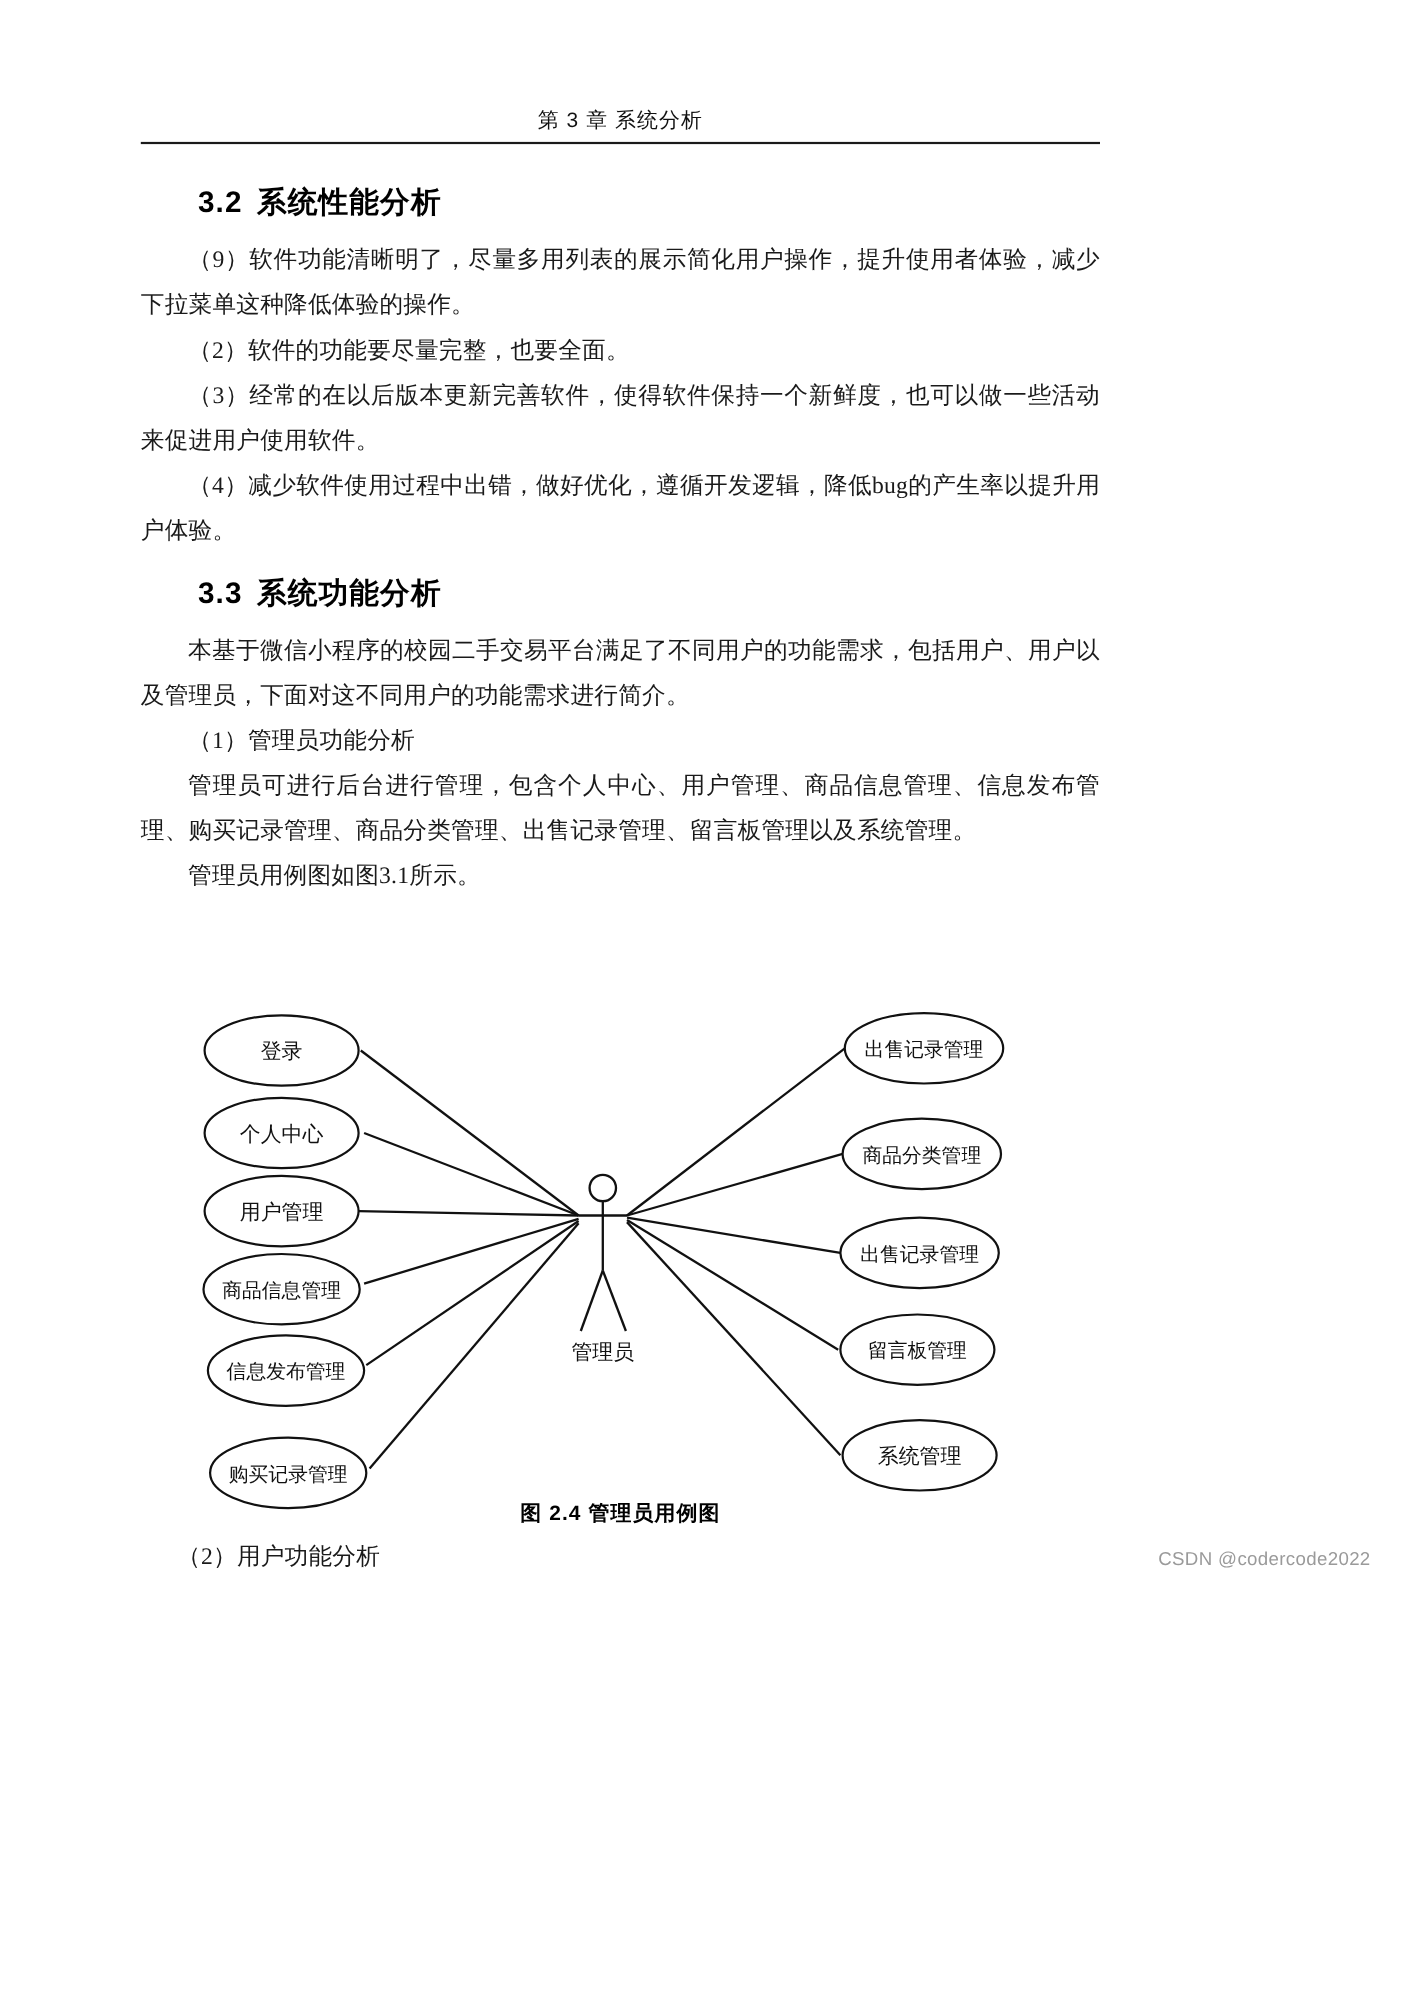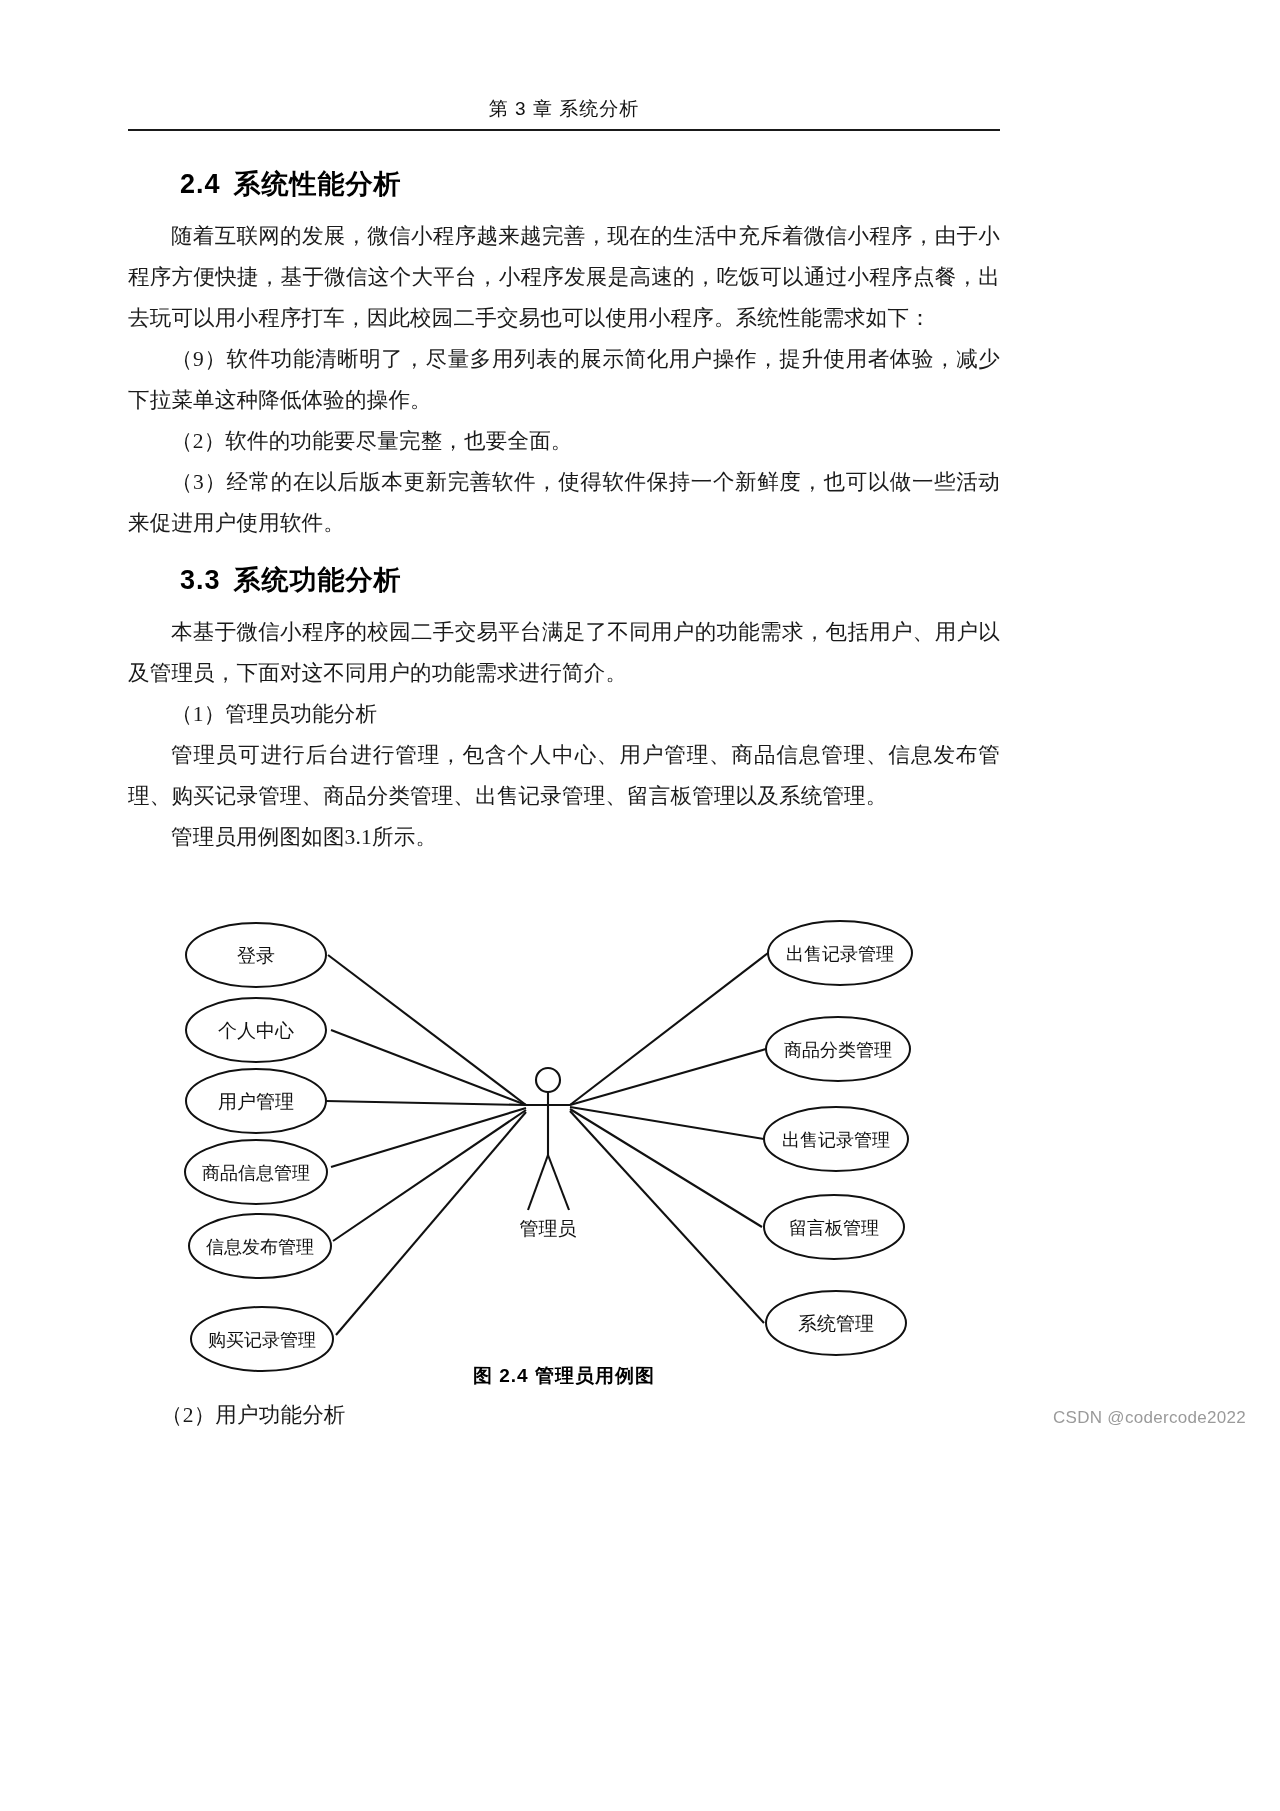--- a/index.html
+++ b/index.html
@@ -129,27 +129,27 @@
 <div class="page">
 
   <div class="header-wrap">
     <div class="header-title">第 3 章  系统分析</div>
     <hr class="header-rule">
   </div>
 
   <div class="content">
 
     <h2 class="sec">
-      <span class="num">2.4</span><span>系统性能分析</span>
+      <span class="num">3.2</span><span>系统性能分析</span>
     </h2>
 
-    <p class="para">随着互联网的发展，微信小程序越来越完善，现在的生活中充斥着微信小程序，由于小程序方便快捷，基于微信这个大平台，小程序发展是高速的，吃饭可以通过小程序点餐，出去玩可以用小程序打车，因此校园二手交易也可以使用小程序。系统性能需求如下：</p>
     <p class="item">（9）软件功能清晰明了，尽量多用列表的展示简化用户操作，提升使用者体验，减少下拉菜单这种降低体验的操作。</p>
     <p class="item">（2）软件的功能要尽量完整，也要全面。</p>
     <p class="item">（3）经常的在以后版本更新完善软件，使得软件保持一个新鲜度，也可以做一些活动来促进用户使用软件。</p>
+    <p class="item">（4）减少软件使用过程中出错，做好优化，遵循开发逻辑，降低bug的产生率以提升用户体验。</p>
 
     <h2 class="sec">
       <span class="num">3.3</span><span>系统功能分析</span>
     </h2>
 
     <p class="para">本基于微信小程序的校园二手交易平台满足了不同用户的功能需求，包括用户、用户以及管理员，下面对这不同用户的功能需求进行简介。</p>
     <p class="item">（1）管理员功能分析</p>
     <p class="para">管理员可进行后台进行管理，包含个人中心、用户管理、商品信息管理、信息发布管理、购买记录管理、商品分类管理、出售记录管理、留言板管理以及系统管理。</p>
     <p class="para">管理员用例图如图3.1所示。</p>
   </div>

